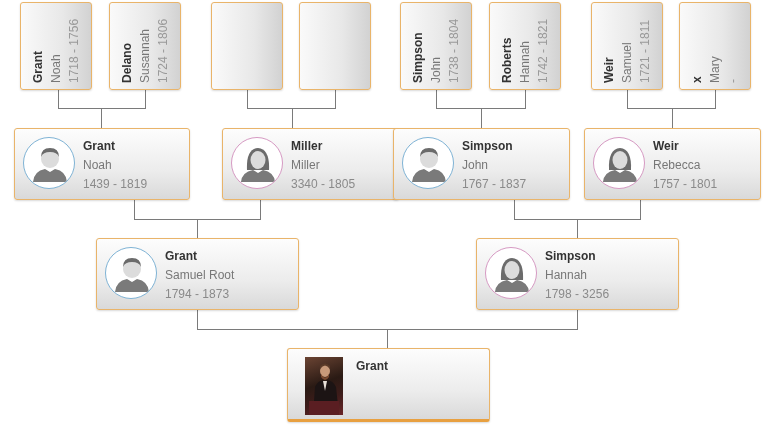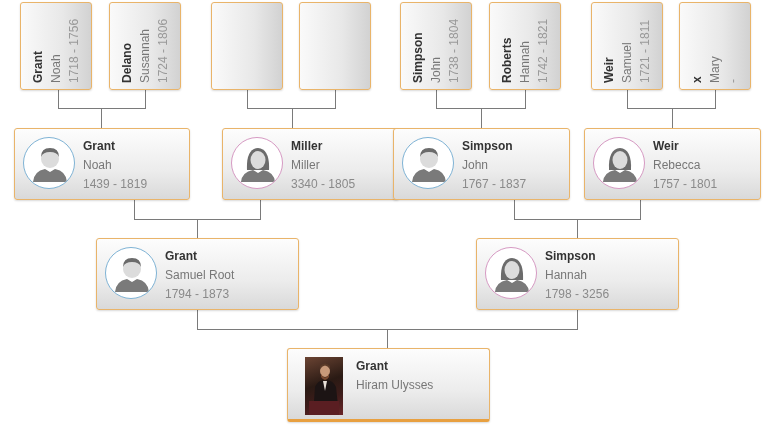--- a/index.html
+++ b/index.html
@@ -216,15 +216,14 @@
       <ellipse cx="20" cy="14" rx="5" ry="6" fill="#c89a7a"></ellipse>
       <path d="M15 12 Q20 5 25 12 L25 9 Q20 4 15 9Z" fill="#5a3a28"></path>
       <path d="M16 17 Q20 24 24 17 L24 20 Q20 26 16 20Z" fill="#7a4a30"></path>
       <path d="M8 58 L10 30 Q14 22 20 24 Q27 22 31 30 L34 58Z" fill="#1c1414"></path>
       <path d="M18 24 L20 34 L22 24Z" fill="#e8e0d8"></path>
       <rect x="4" y="44" width="30" height="14" fill="#5a1e22"></rect>
     </svg>
   </div>
   <div class="info">
     <div class="surname-h">Grant</div>
-    <div class="given-h">Hiram Ulysses</div>
   </div>
 </div>
 
 </body></html>

